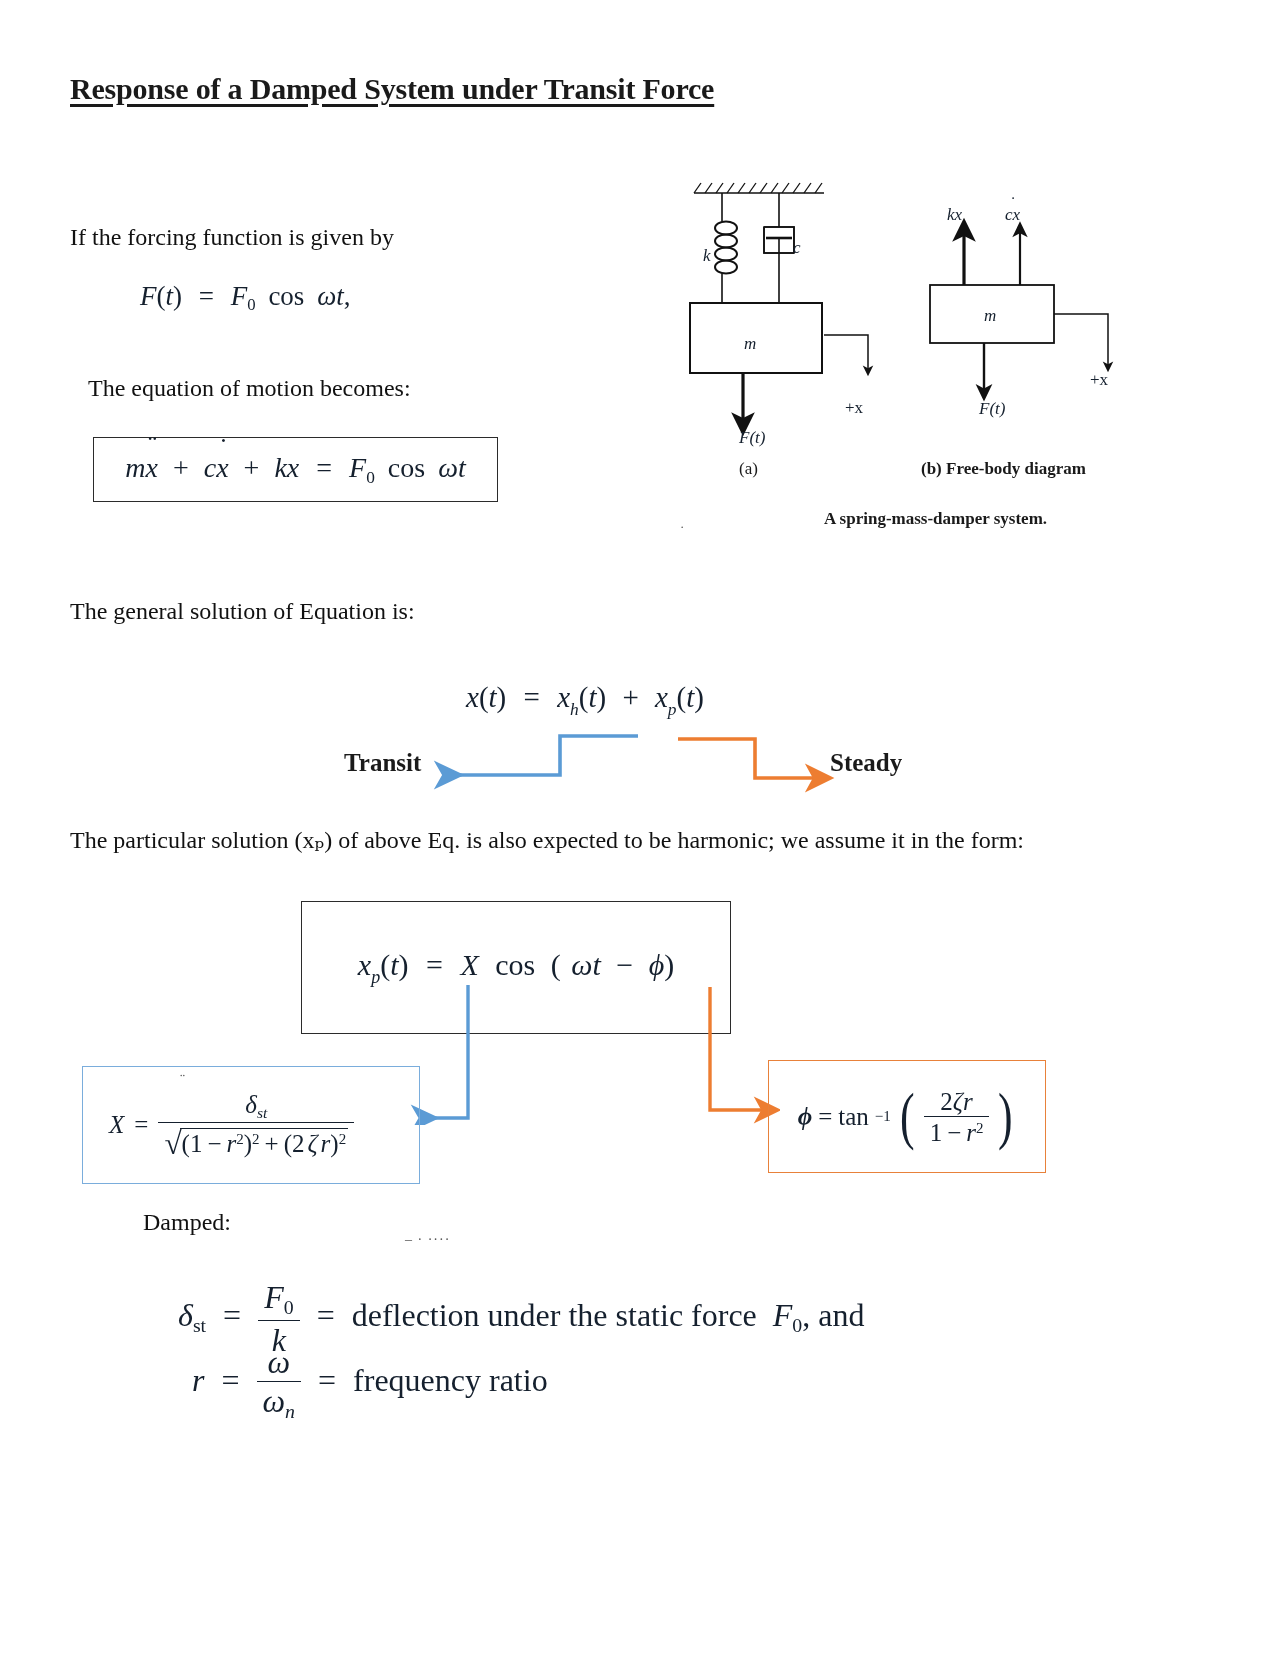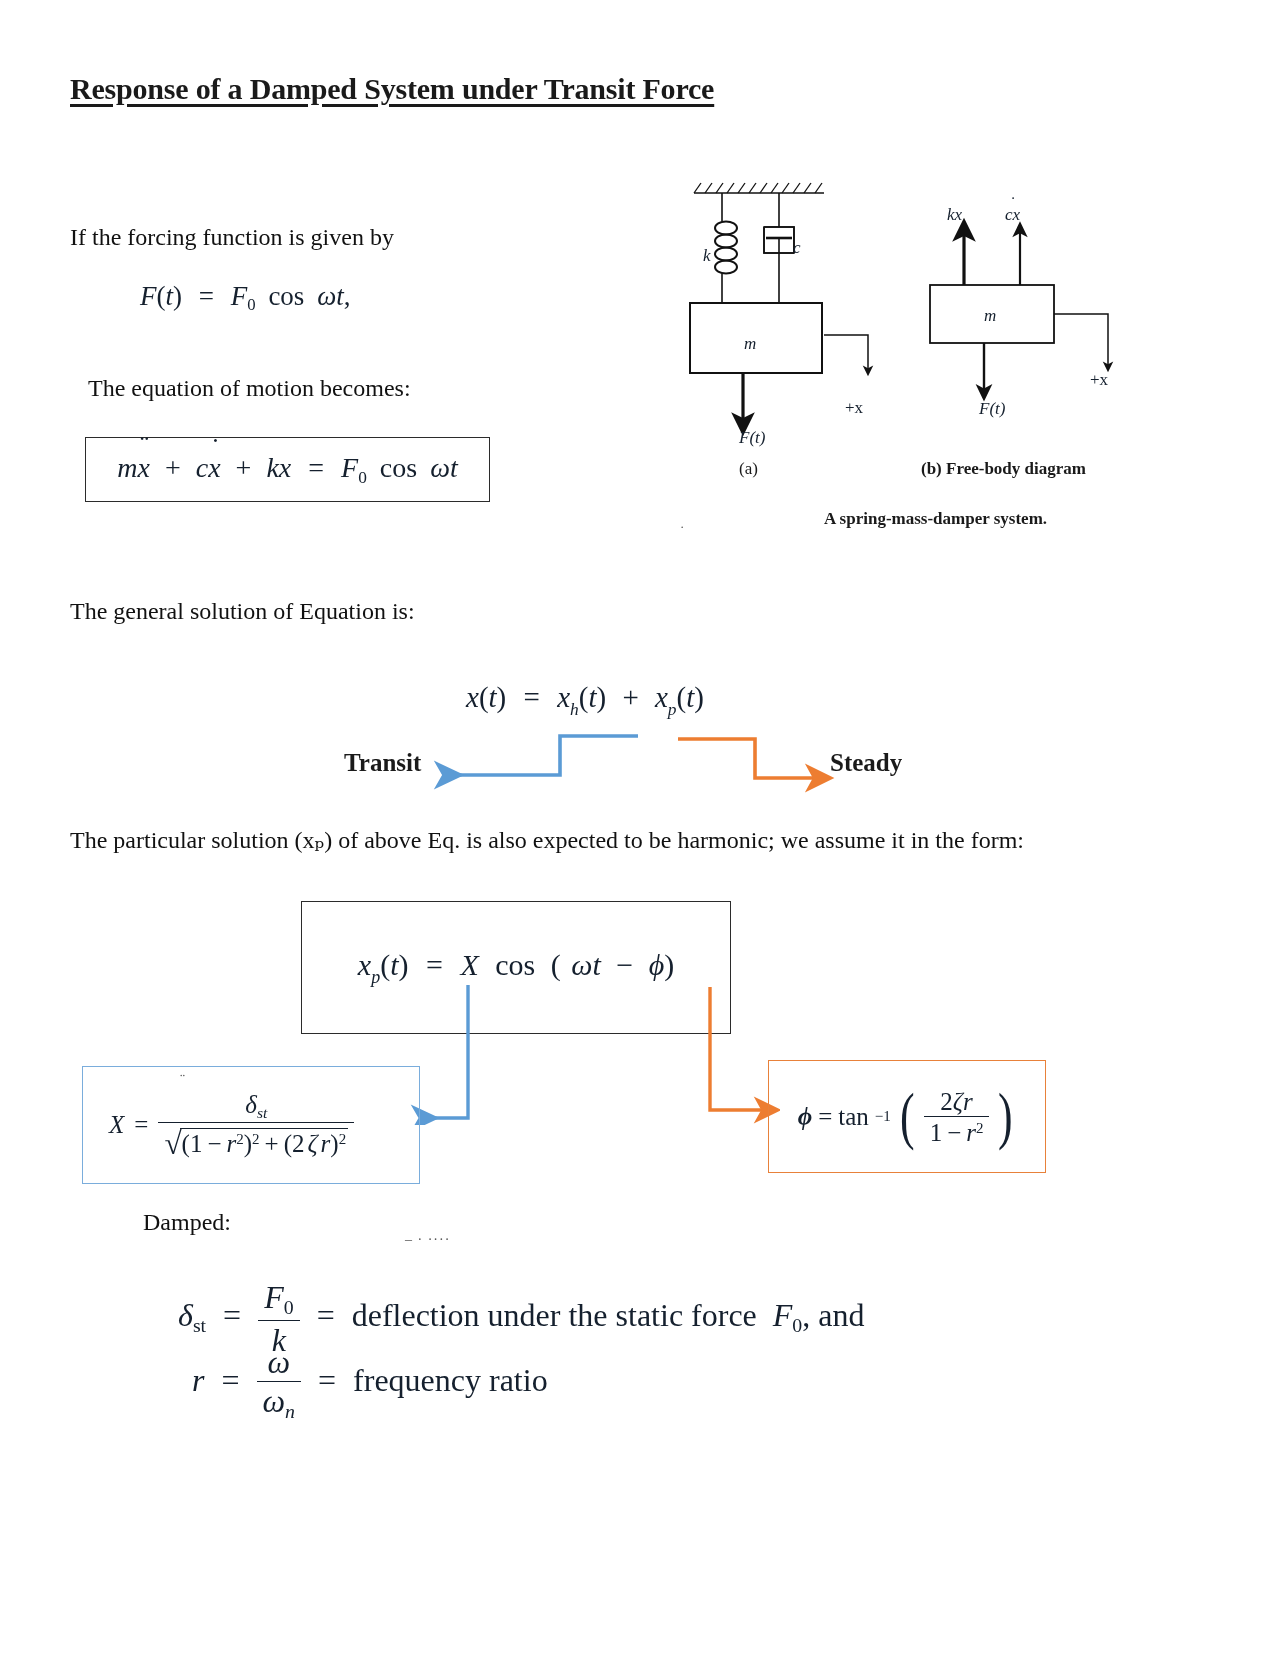--- a/index.html
+++ b/index.html
@@ -58,21 +58,21 @@
   .eq-forcing {
     position: absolute;
     left: 140px;
     top: 281px;
     font-size: 27px;
   }
 
   
   .eq-motion-box {
     position: absolute;
-    left: 85px;
+    left: 93px;
     top: 437px;
     width: 405px;
     height: 65px;
     border: 1.6px solid #2b2b2b;
     display: flex;
     align-items: center;
     justify-content: center;
   }
   .eq-motion { font-size: 28px; white-space: nowrap; }
   .ddot { position: relative; display: inline-block; }

